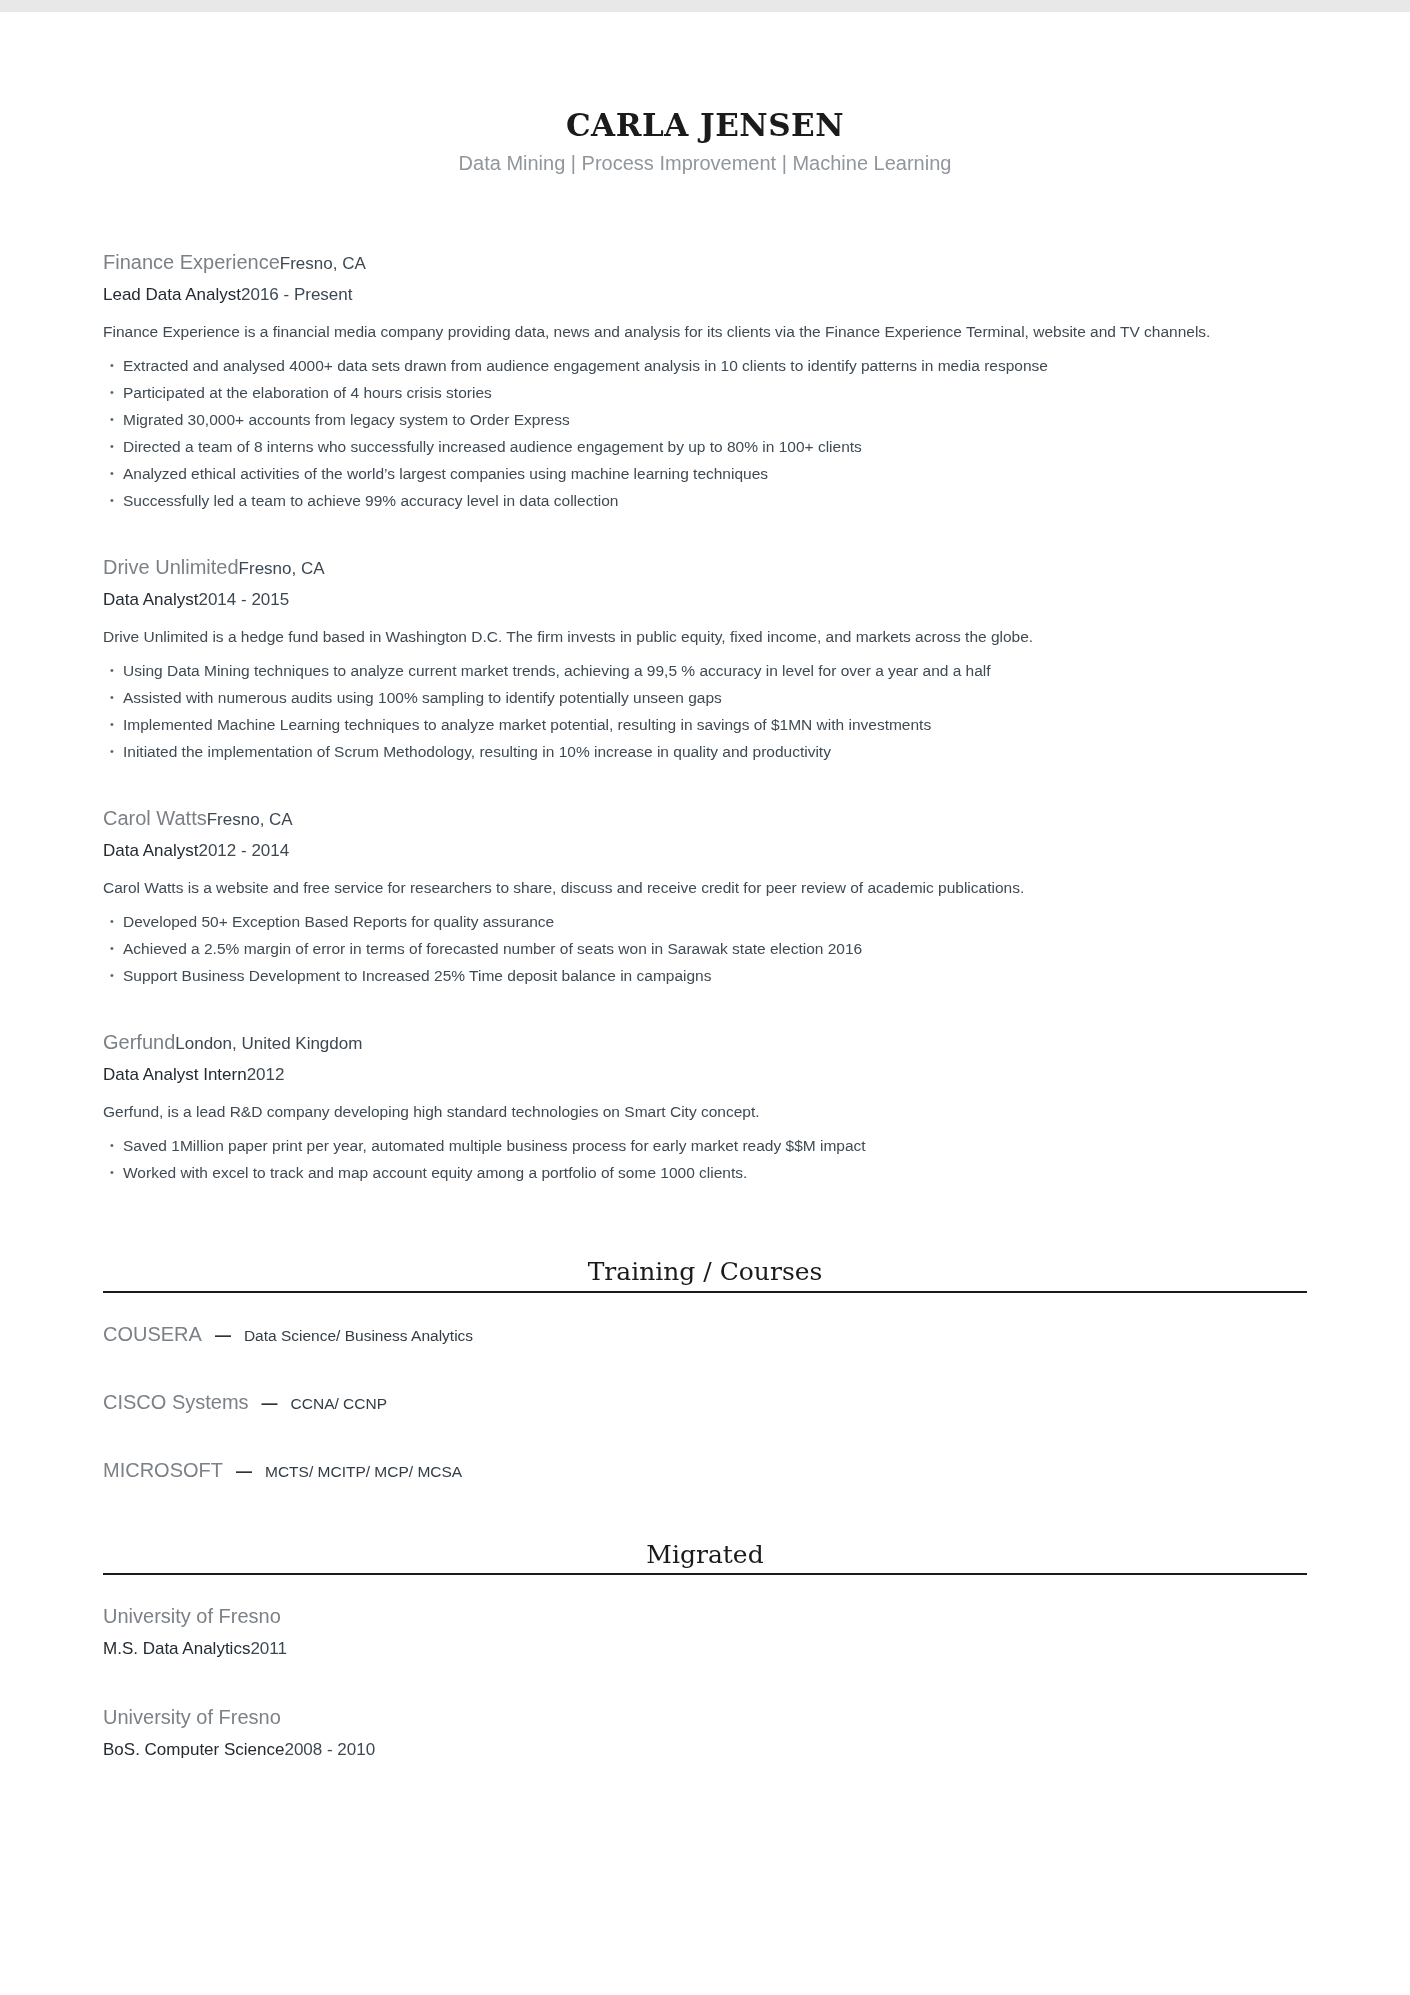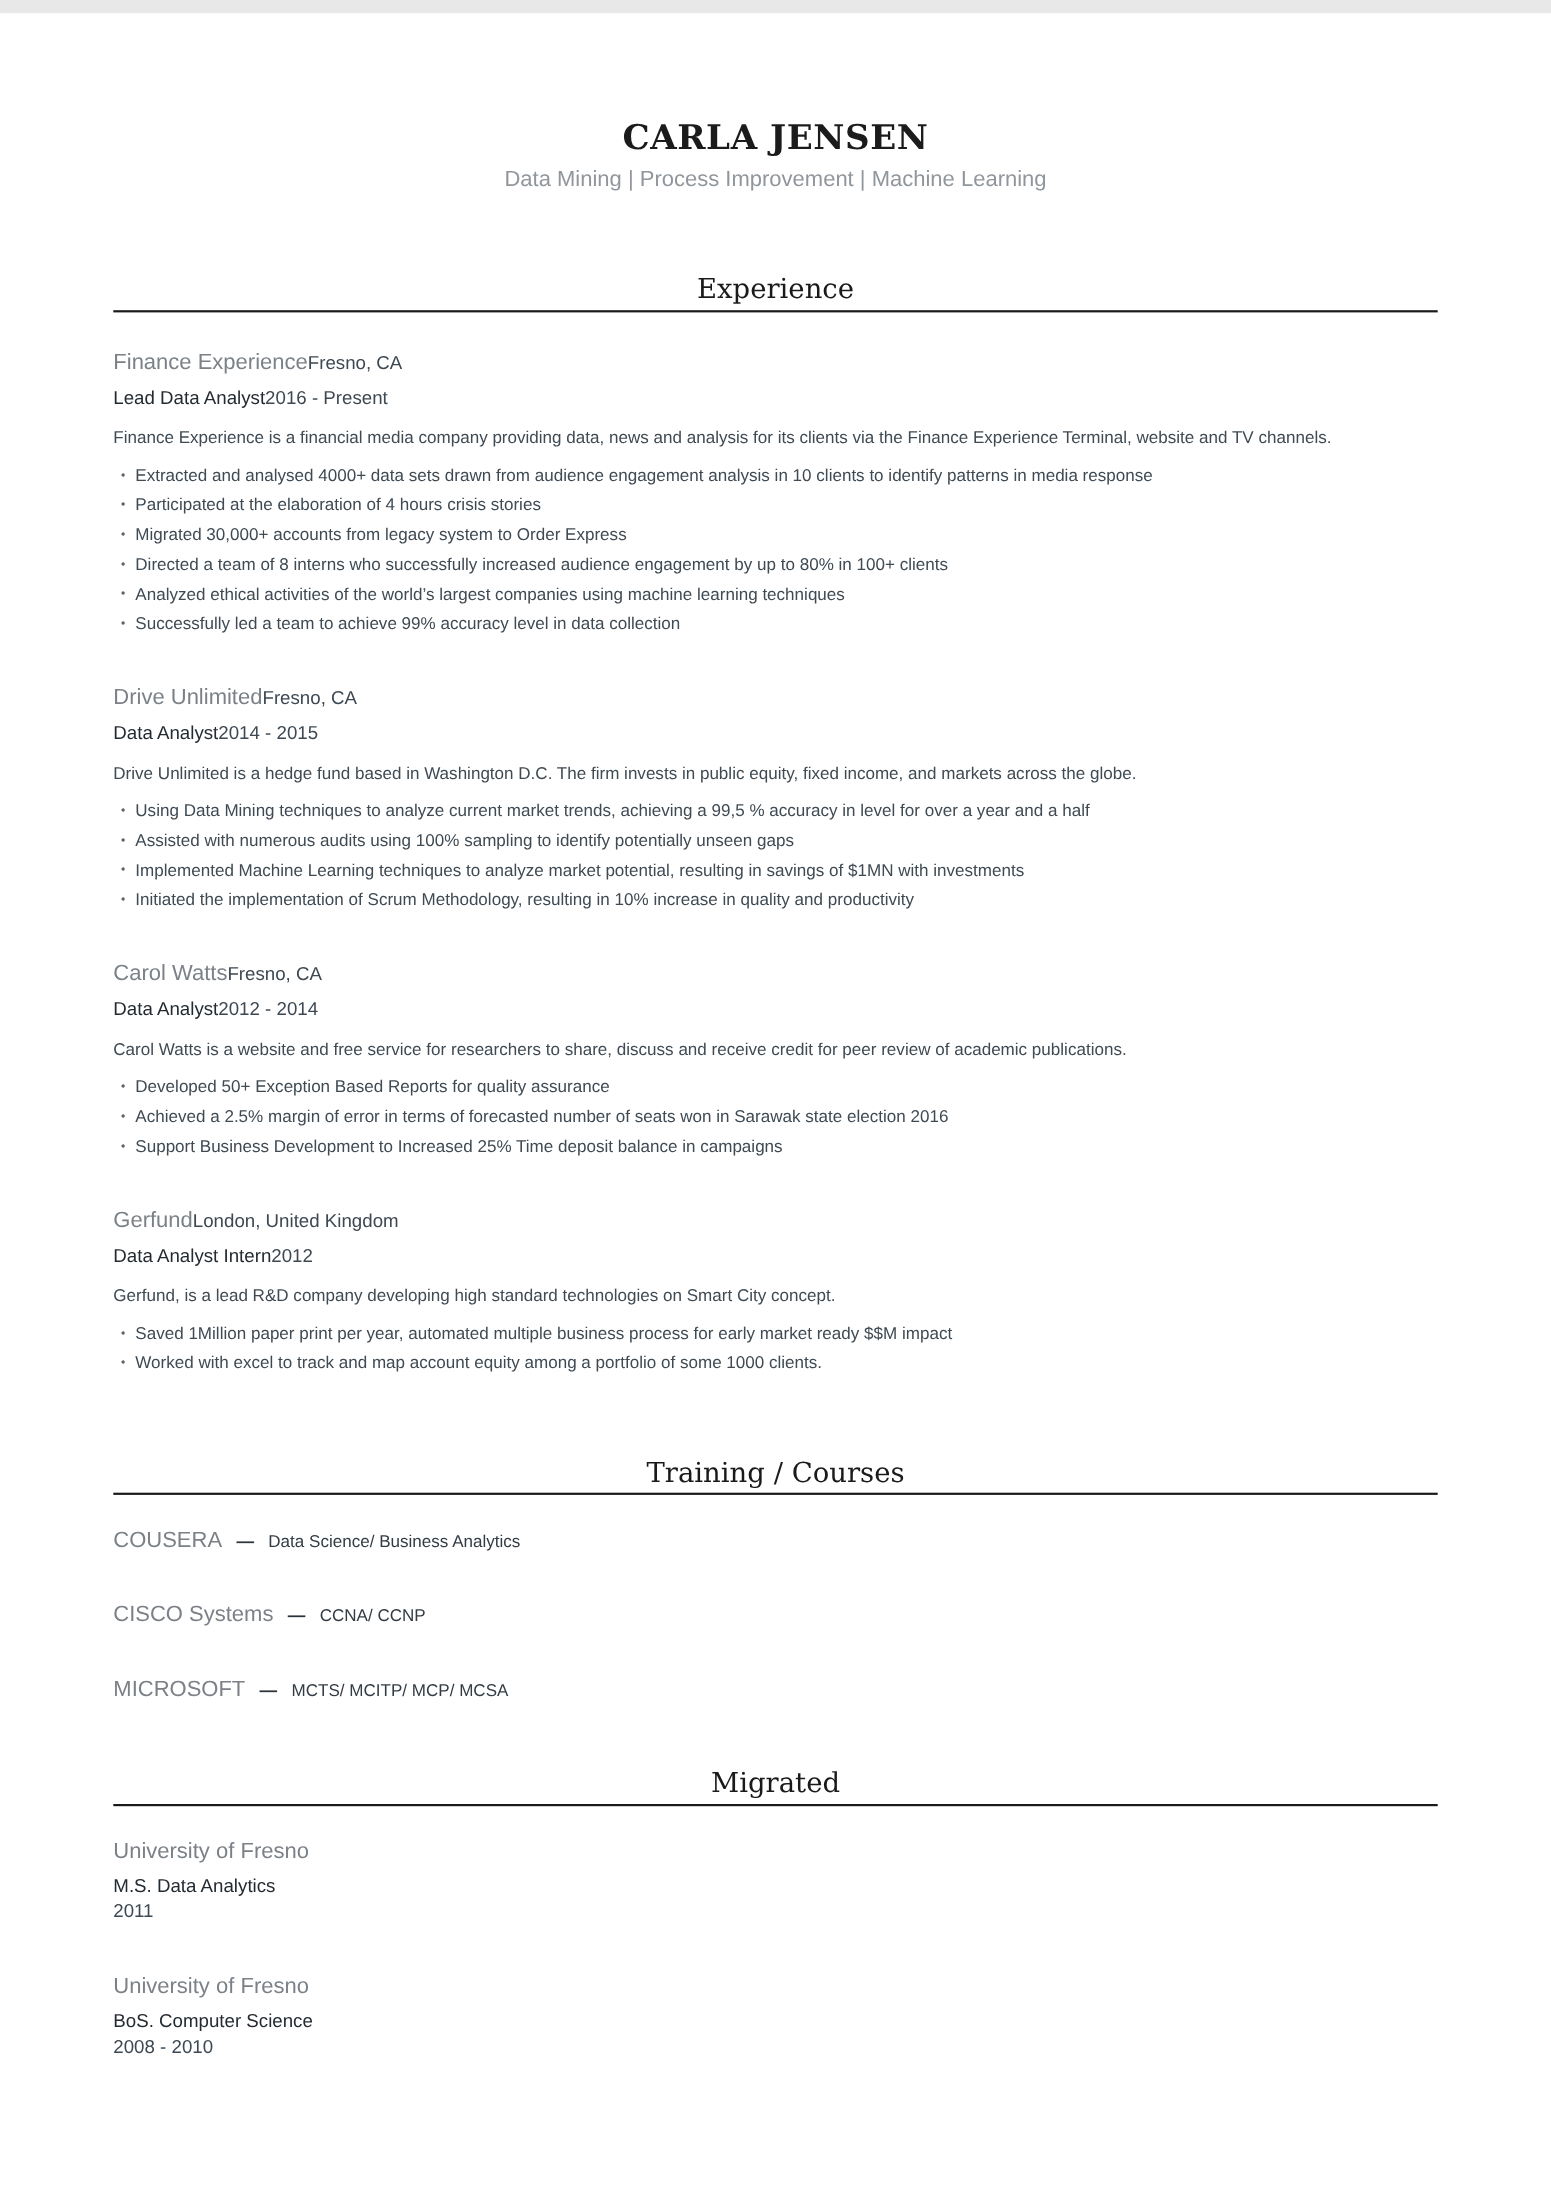--- a/index.html
+++ b/index.html
@@ -91,35 +91,34 @@
   .t-item { display: flex; align-items: baseline; margin-top: 42px; }
   .t-item.first { margin-top: 28px; }
   .t-org { font-size: 20px; line-height: 26px; color: #7b8187; }
   .t-dash { margin: 0 13px; font-size: 16px; font-weight: 700; color: #2c333a; }
   .t-detail { font-size: 15.5px; line-height: 21px; color: #333c44; }
 
   
   .edu-entry { margin-top: 44px; }
   .edu-entry.first { margin-top: 28px; }
   .school { font-size: 20px; line-height: 26px; color: #7b8187; }
-  .degree-row { margin-top: 8px; flex-direction: column; }
+  .degree-row { margin-top: 8px; }
   .degree { font-size: 17px; line-height: 22px; color: #232a31; }
 </style>
 </head>
 <body>
 
 <div class="page">
 
   <header class="hdr">
     <h1 class="hdr-name">CARLA JENSEN</h1>
     <div class="hdr-tagline">Data Mining | Process Improvement | Machine Learning</div>
   </header>
 
   <section class="section">
-    <h2 class="sec-title">Experience</h2>
 
     <article class="job first">
       <div class="row">
         <div class="company">Finance Experience</div>
         <div class="side">Fresno, CA</div>
       </div>
       <div class="row role-row">
         <div class="role">Lead Data Analyst</div>
         <div class="side">2016 - Present</div>
       </div>

